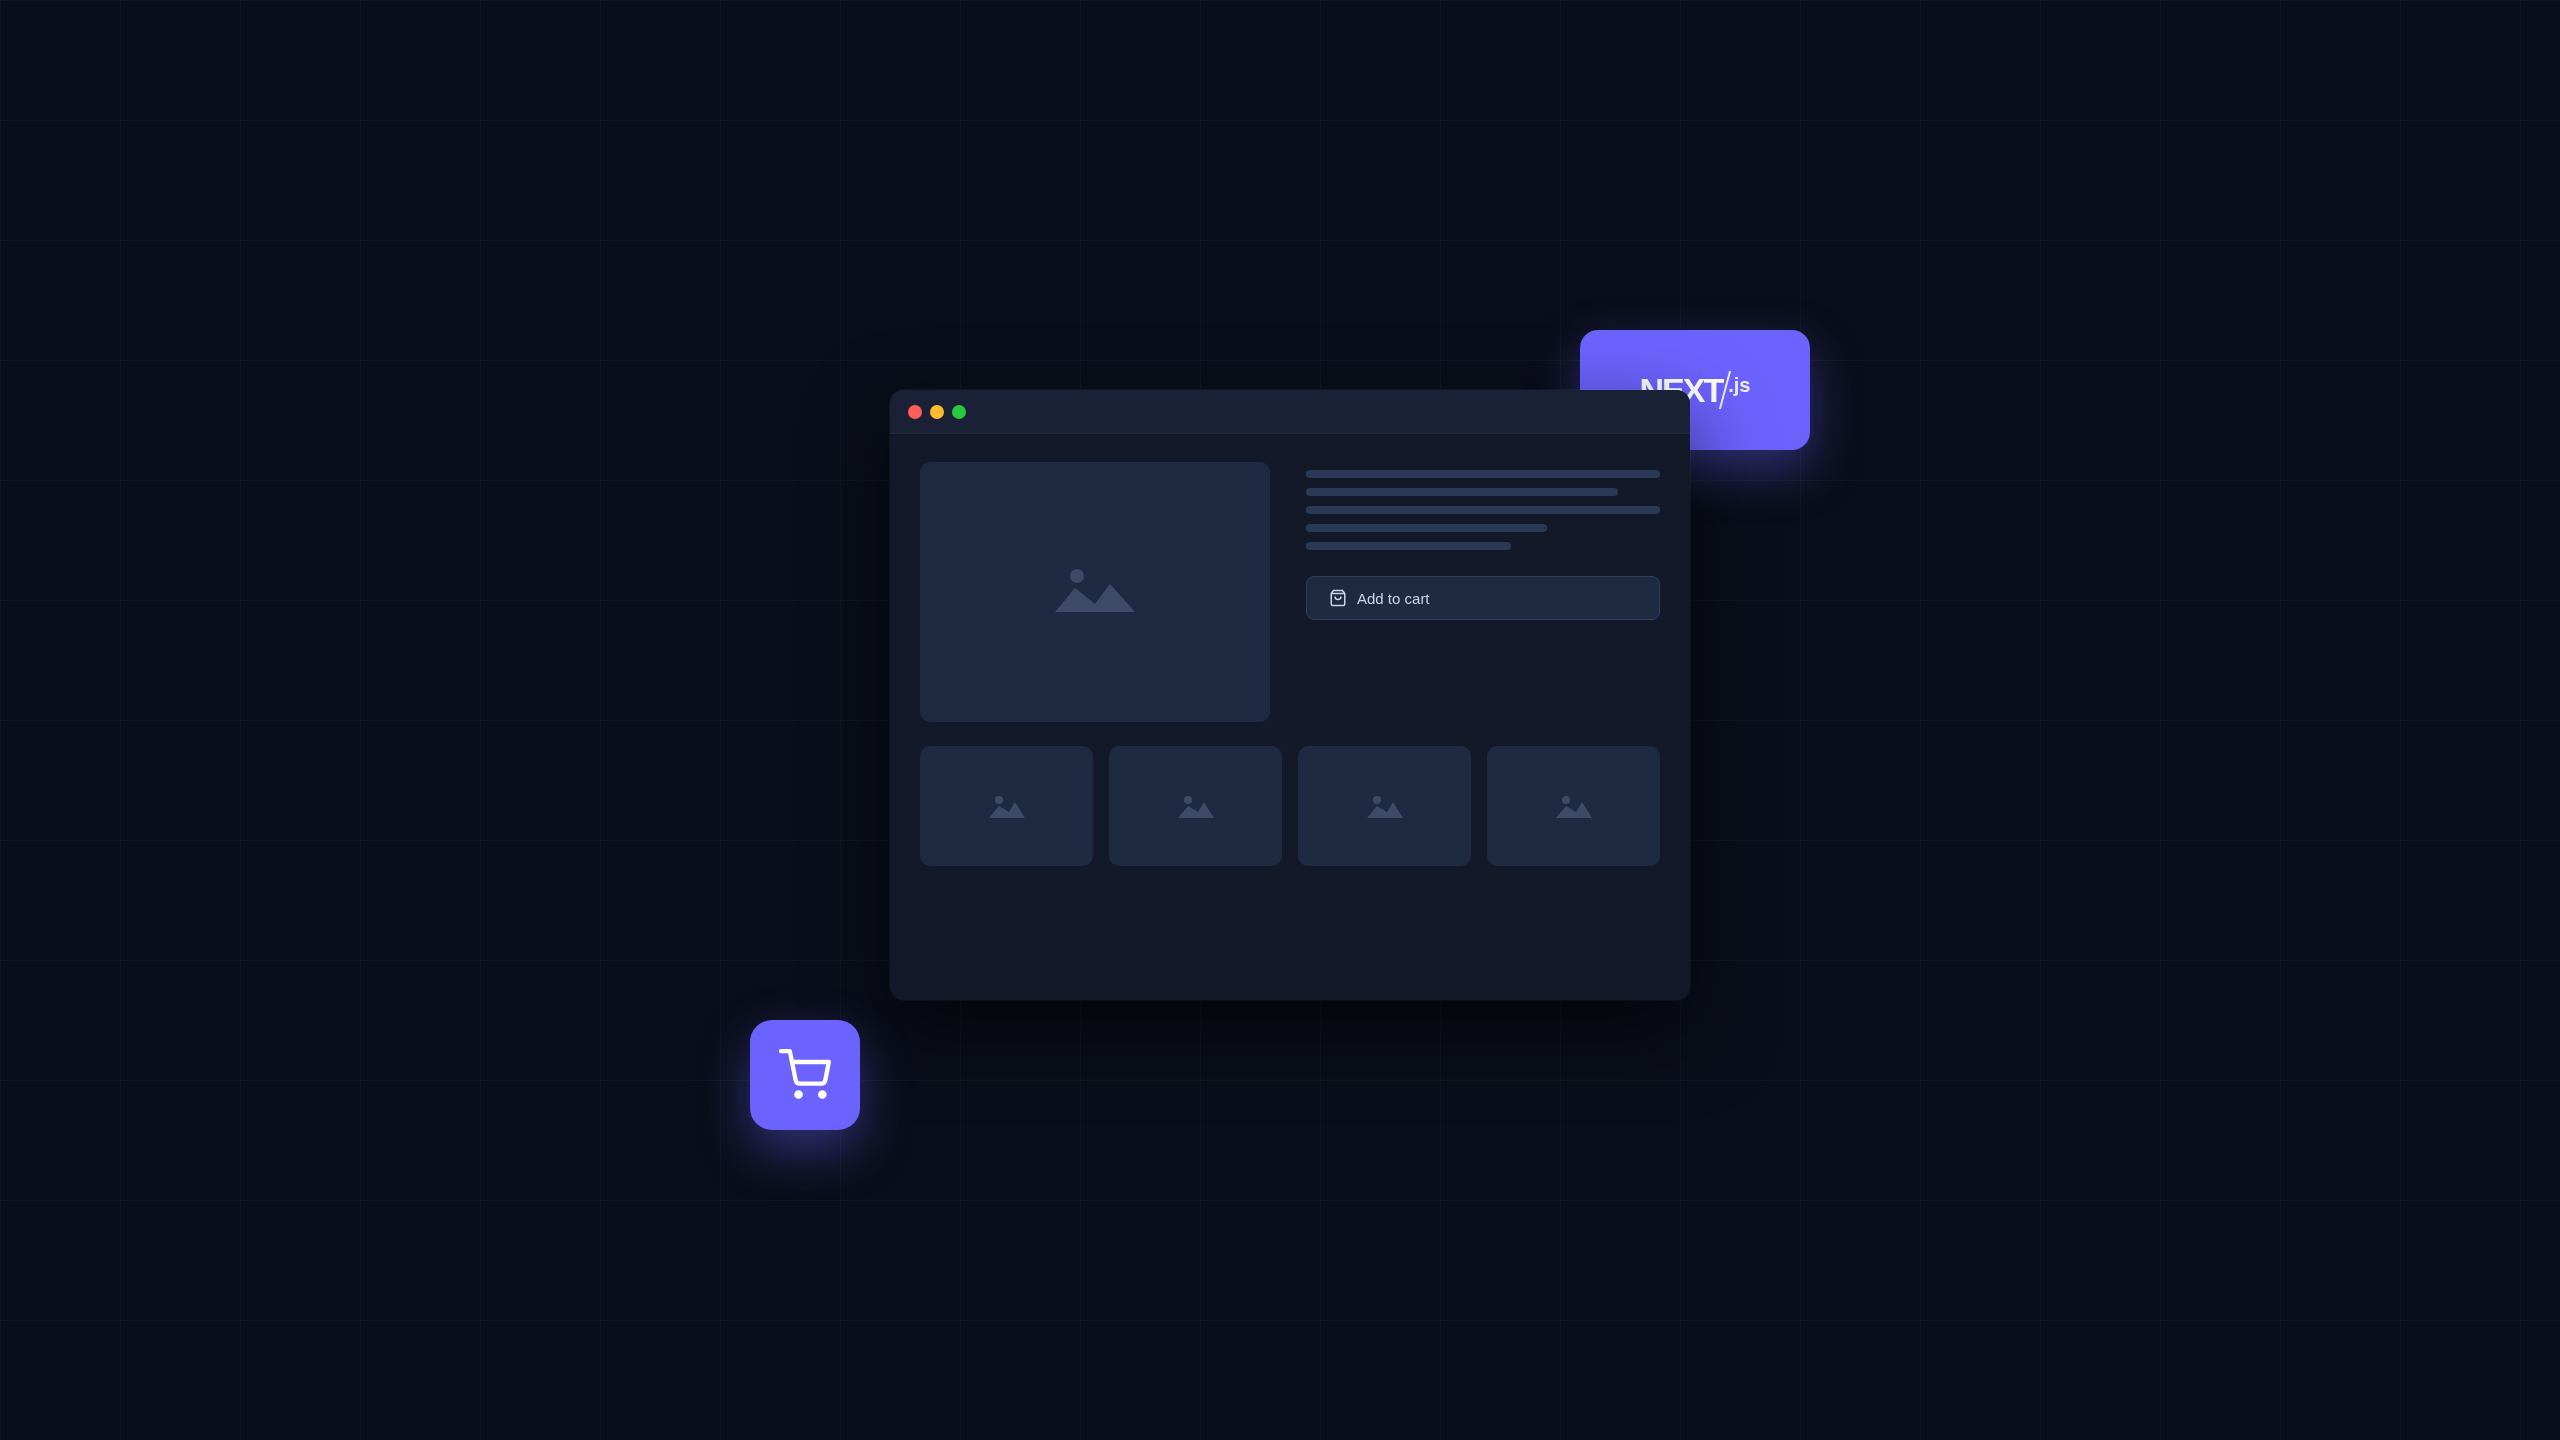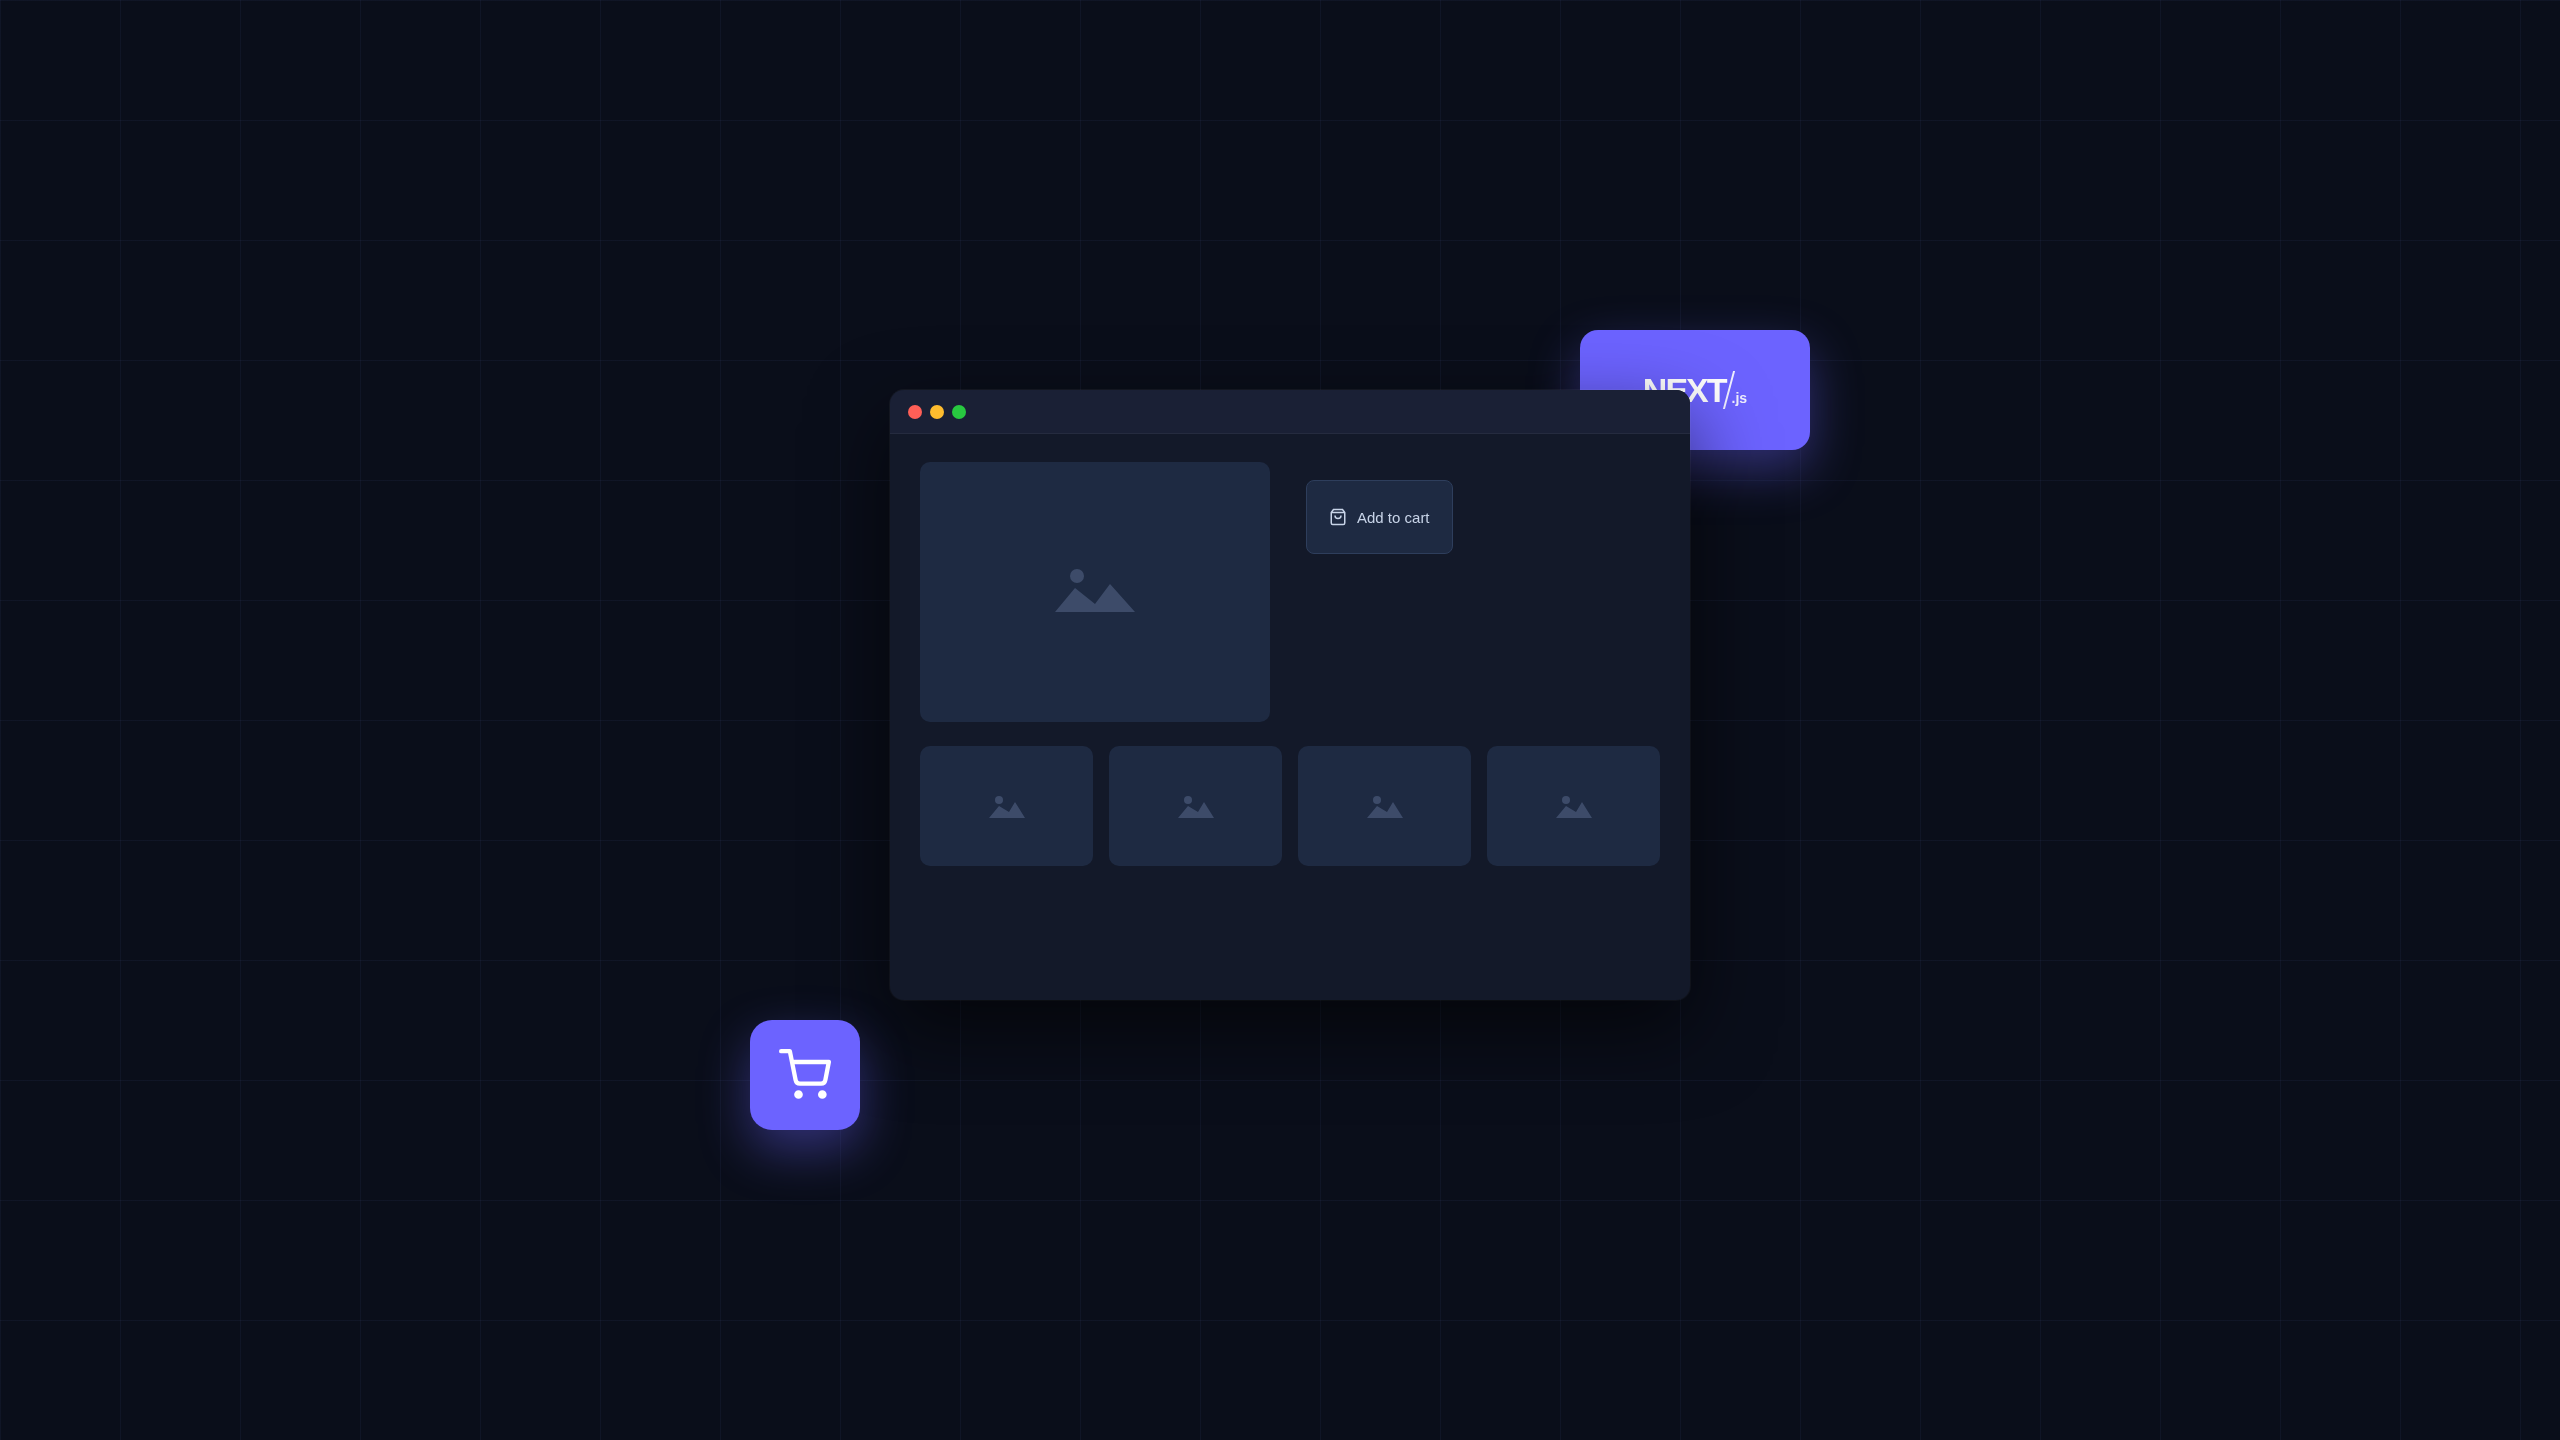--- a/index.html
+++ b/index.html
@@ -97,21 +97,22 @@
 
     .image-placeholder-icon svg {
       width: 80px;
       height: 60px;
     }
 
     
     .product-info {
       flex: 1;
       display: flex;
-      flex-direction: row;
+      flex-direction: column;
+      gap: 12px;
       padding-top: 8px;
     }
 
     .text-line {
       height: 8px;
       background: #2a3a56;
       border-radius: 4px;
     }
     .text-line.full { width: 100%; }
     .text-line.long { width: 88%; }
@@ -205,25 +206,25 @@
       display: inline-block;
       width: 2px;
       height: 38px;
       background: white;
       transform: skewX(-15deg);
       margin: 0 2px;
       opacity: 0.9;
     }
 
     .nextjs-logo .js-sub {
-      font-size: 14px;
+      font-size: 20px;
       font-weight: 600;
       opacity: 0.9;
       align-self: flex-end;
-      margin-bottom: 4px;
+      margin-bottom: 13px;
       letter-spacing: 0;
     }
 
     
     .cart-badge {
       position: absolute;
       bottom: -60px;
       left: -80px;
       width: 110px;
       height: 110px;

